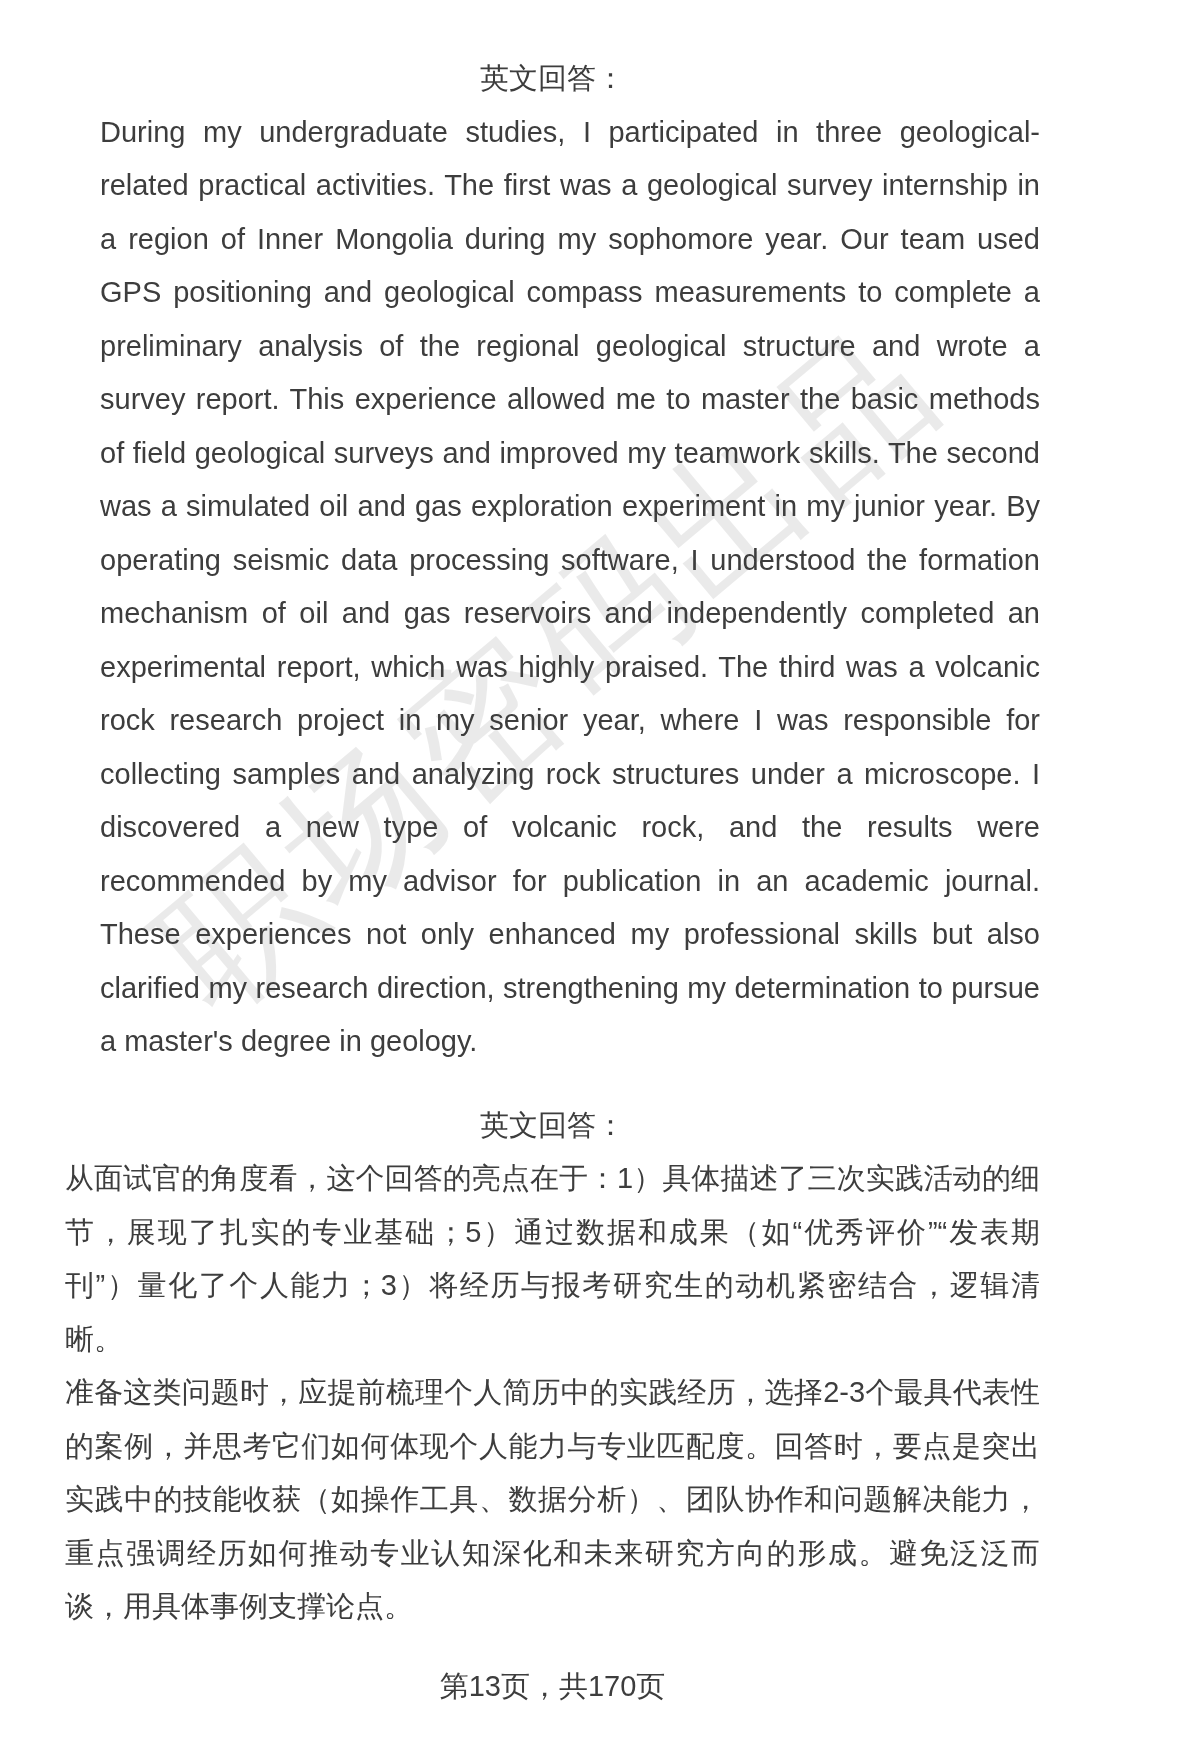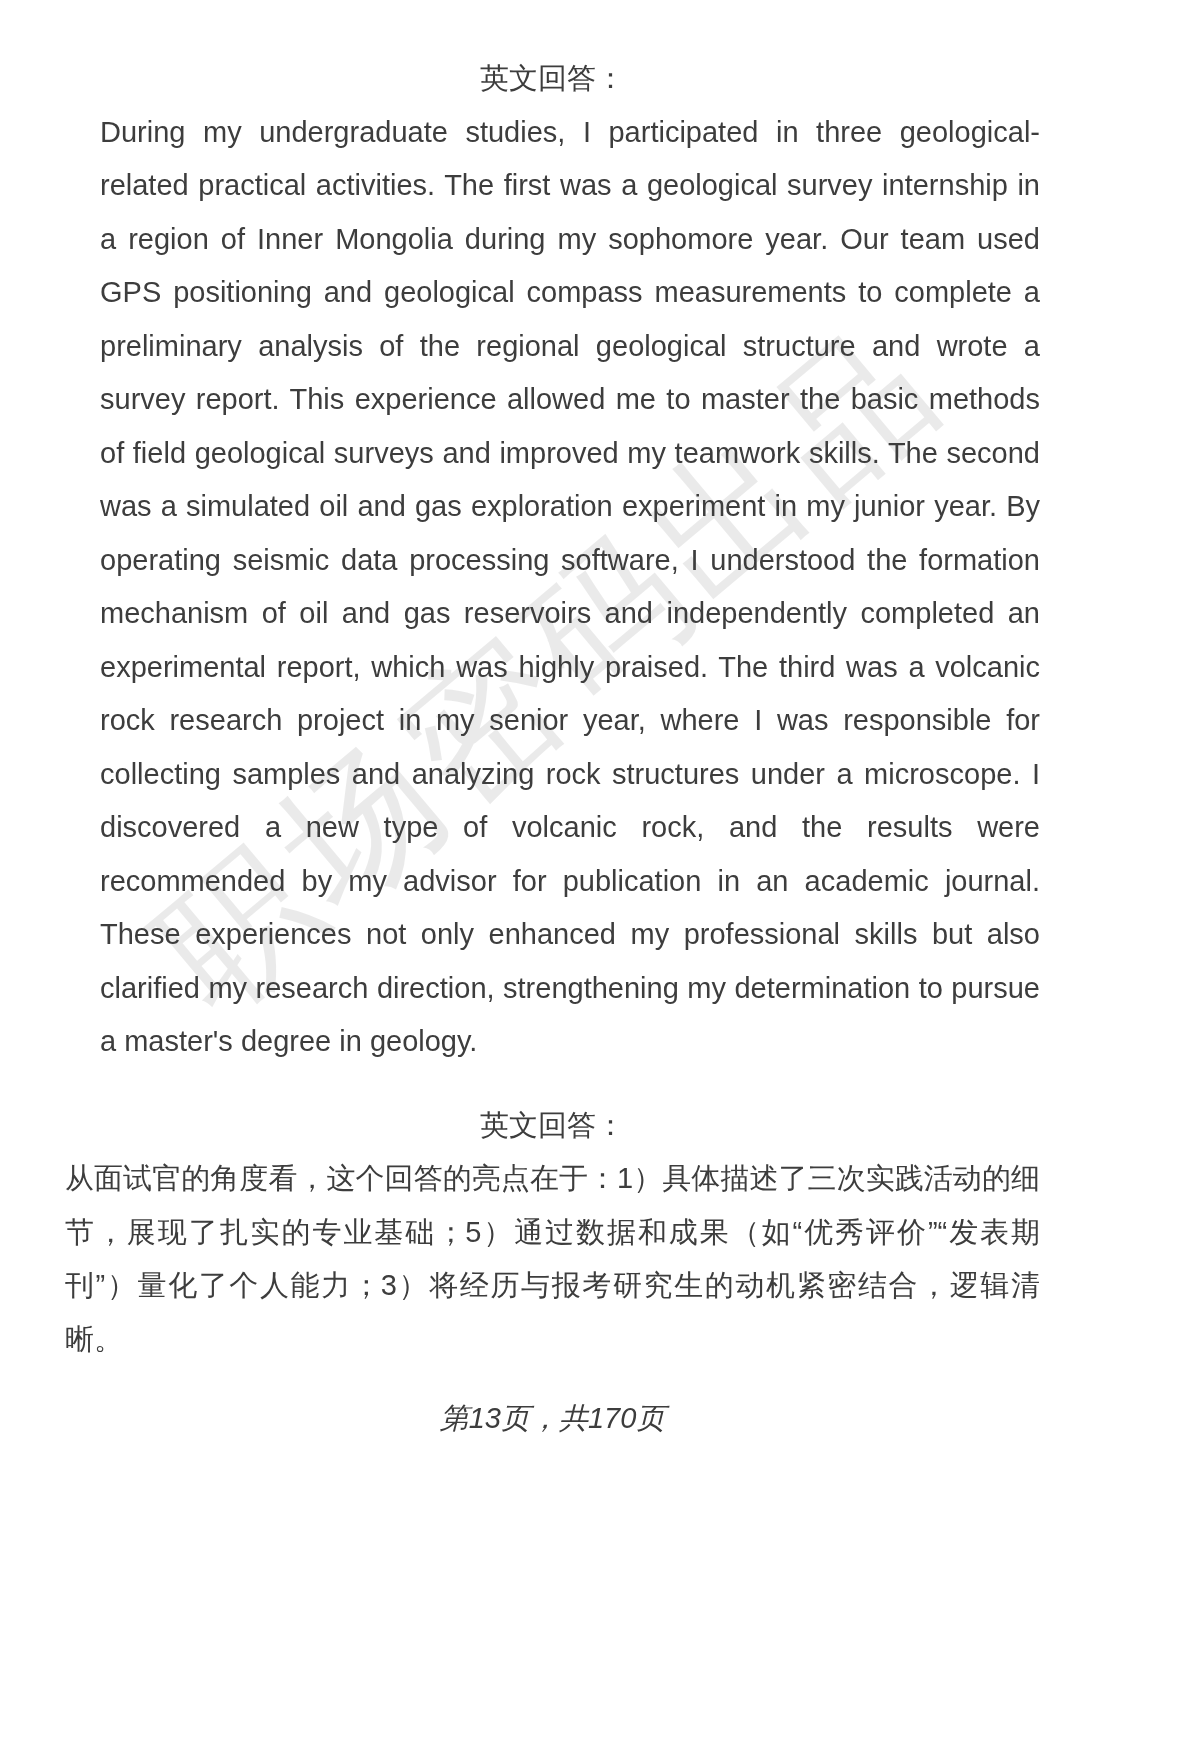--- a/index.html
+++ b/index.html
@@ -50,38 +50,38 @@
   .tips-heading {
     margin-top: 30px;
   }
   .body-zh {
     text-align: justify;
     text-justify: inter-ideograph;
   }
   .footer {
     margin-top: 26px;
     text-align: center;
-    font-style: italic;
   }
 </style>
 </head>
 <body>
 
 <div class="page">
 
   <div class="watermark">职场密码出品</div>
 
   <main class="content">
 
     <p class="heading">英文回答：</p>
 
     <p class="body-en">During my undergraduate studies, I participated in three geological-related practical activities. The first was a geological survey internship in a region of Inner Mongolia during my sophomore year. Our team used GPS positioning and geological compass measurements to complete a preliminary analysis of the regional geological structure and wrote a survey report. This experience allowed me to master the basic methods of field geological surveys and improved my teamwork skills. The second was a simulated oil and gas exploration experiment in my junior year. By operating seismic data processing software, I understood the formation mechanism of oil and gas reservoirs and independently completed an experimental report, which was highly praised. The third was a volcanic rock research project in my senior year, where I was responsible for collecting samples and analyzing rock structures under a microscope. I discovered a new type of volcanic rock, and the results were recommended by my advisor for publication in an academic journal. These experiences not only enhanced my professional skills but also clarified my research direction, strengthening my determination to pursue a master's degree in geology.</p>
 
     <p class="heading tips-heading">英文回答：</p>
 
     <p class="body-zh">从面试官的角度看，这个回答的亮点在于：1）具体描述了三次实践活动的细节，展现了扎实的专业基础；5）通过数据和成果（如“优秀评价”“发表期刊”）量化了个人能力；3）将经历与报考研究生的动机紧密结合，逻辑清晰。</p>
 
+    <p class="body-zh">准备这类问题时，应提前梳理个人简历中的实践经历，选择2-3个最具代表性的案例，并思考它们如何体现个人能力与专业匹配度。回答时，要点是突出实践中的技能收获（如操作工具、数据分析）、团队协作和问题解决能力，重点强调经历如何推动专业认知深化和未来研究方向的形成。避免泛泛而谈，用具体事例支撑论点。</p>
 
     <footer class="footer">第13页，共170页</footer>
 
   </main>
 
 </div>
 
 </body></html>

